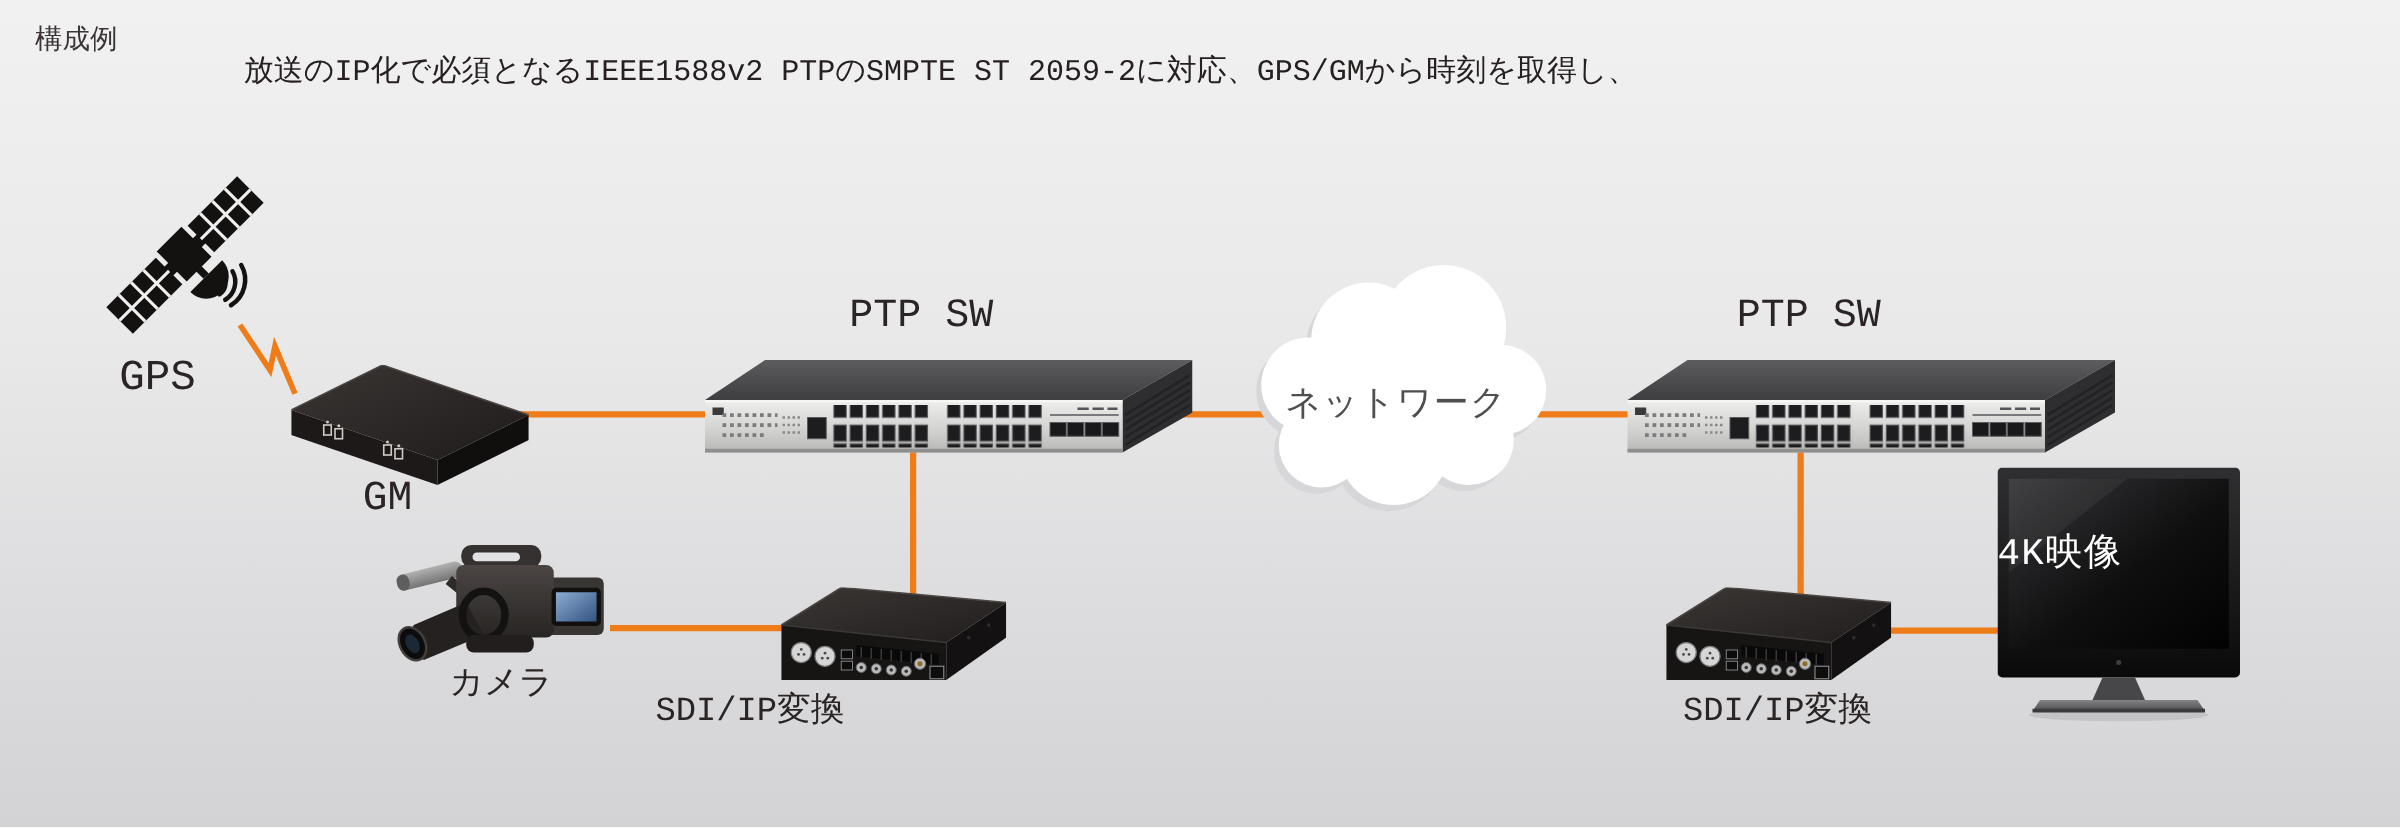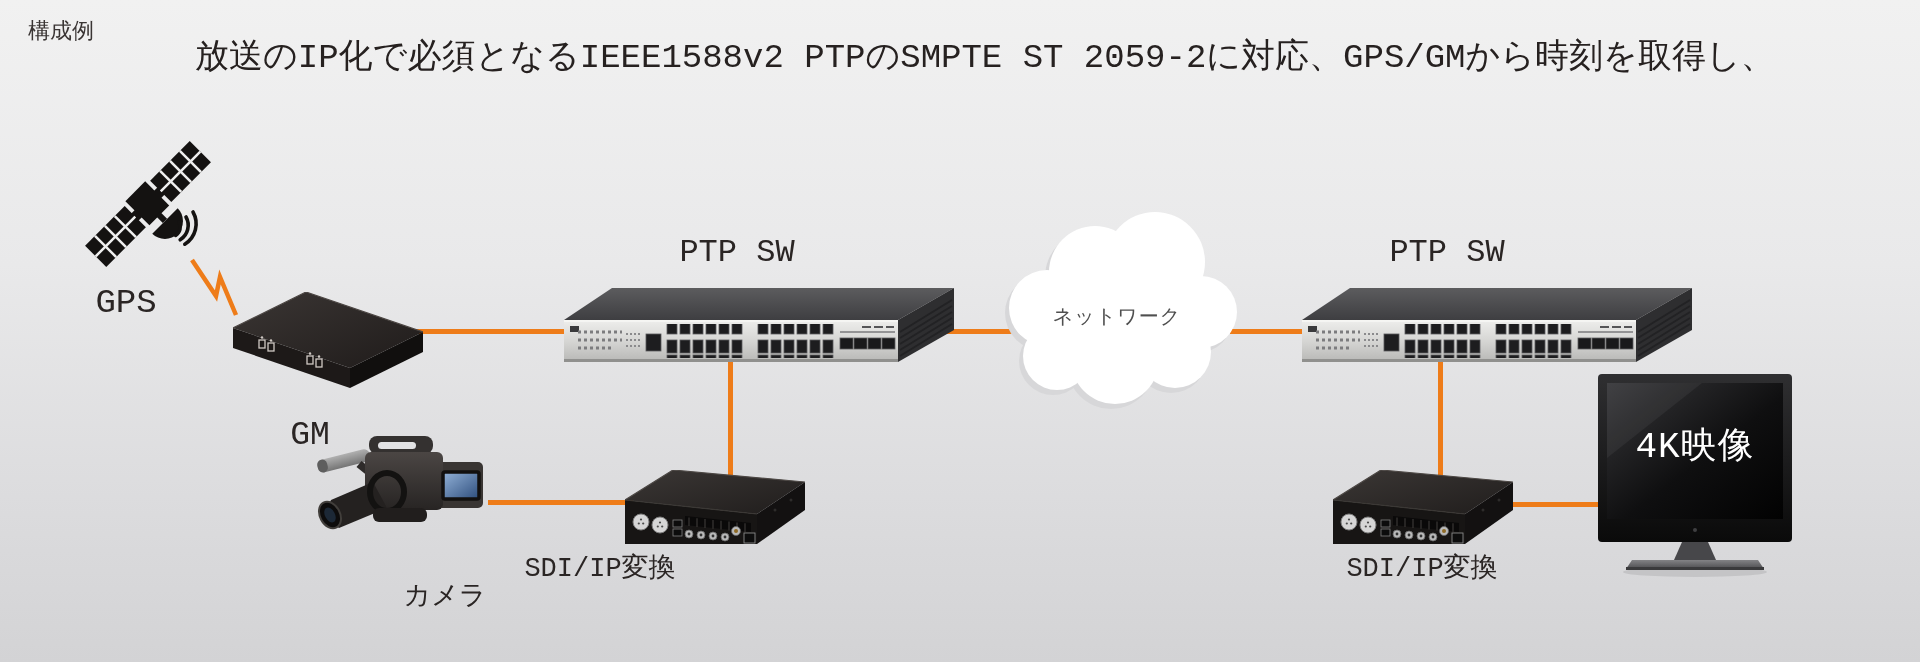--- a/index.html
+++ b/index.html
@@ -3,32 +3,32 @@
 <meta charset="utf-8">
 <style>
   html,body{margin:0;padding:0;}
   body{font-family:"Liberation Sans","DejaVu Sans",sans-serif;}
   #canvas{position:relative;width:1920px;height:662px;overflow:hidden;
     background:linear-gradient(180deg,#f1f1f1 0%,#e9e9ea 40%,#dcdcde 75%,#d3d3d5 100%);font-family:Liberation Mono, monospace;}
   .abs{position:absolute;}
   .hline{position:absolute;height:5px;background:#ee7c19;}
   .vline{position:absolute;width:5px;background:#ee7c19;}
   .corner-label{position:absolute;left:28px;top:16px;font-size:22px;color:#3a3534;}
-  .desc{position:absolute;left:195px;top:34px;font-size:34px;line-height:49px;color:#262120;white-space:nowrap;}
+  .desc{position:absolute;left:195px;top:34px;font-size:24px;line-height:49px;color:#262120;white-space:nowrap;}
   .label{position:absolute;transform:translateX(-50%);color:#2a2524;white-space:nowrap;}
   .lbl-gps{left:126px;top:284px;font-size:34px;}
-  .lbl-gm{left:310px;top:380px;font-size:33px;margin-top:37px;}
+  .lbl-gm{left:310px;top:380px;font-size:33px;}
   .lbl-sw1{left:737px;top:234px;font-size:32px;}
   .lbl-sw2{left:1447px;top:234px;font-size:32px;}
-  .lbl-camera{left:401px;top:577px;font-size:27px;margin-left:44px;}
+  .lbl-camera{left:401px;top:527px;font-size:27px;}
   .lbl-conv1{left:600px;top:549px;font-size:27px;}
   .lbl-conv2{left:1422px;top:549px;font-size:27px;}
-  .lbl-cloud{left:1117px;top:303px;font-size:20px;color:#4f4f4f;letter-spacing:1px;}
-  .lbl-4k{position:absolute;left:1598px;top:421px;width:194px;text-align:center;
-    font-size:36px;color:#ffffff;letter-spacing:1px;}
+  .lbl-cloud{left:1117px;top:303px;font-size:28px;color:#4f4f4f;letter-spacing:1px;}
+  .lbl-4k{position:absolute;left:1598px;top:421px;width:194px;
+    font-size:30px;color:#ffffff;letter-spacing:1px;}
 </style>
 </head>
 <body>
 
 <div id="canvas">
 
   <div class="corner-label">構成例</div>
   <div class="desc">
     <div>放送のIP化で必須となるIEEE1588v2 PTPのSMPTE ST 2059-2に対応、GPS/GMから時刻を取得し、</div>
   </div>

